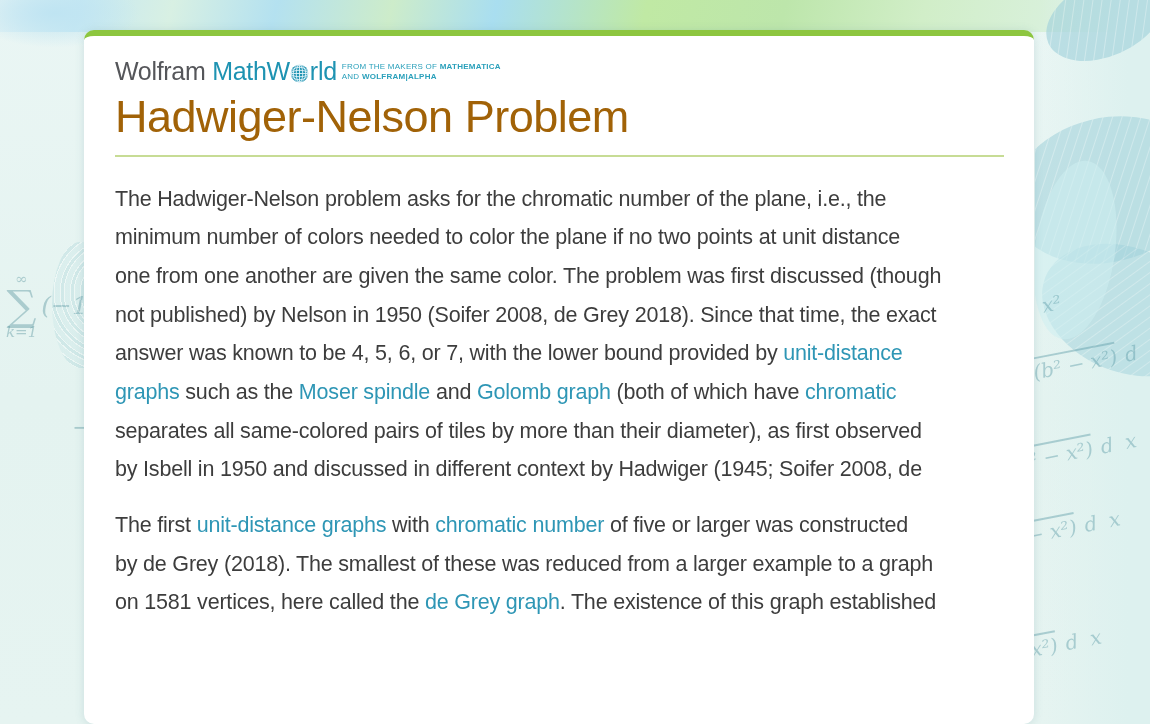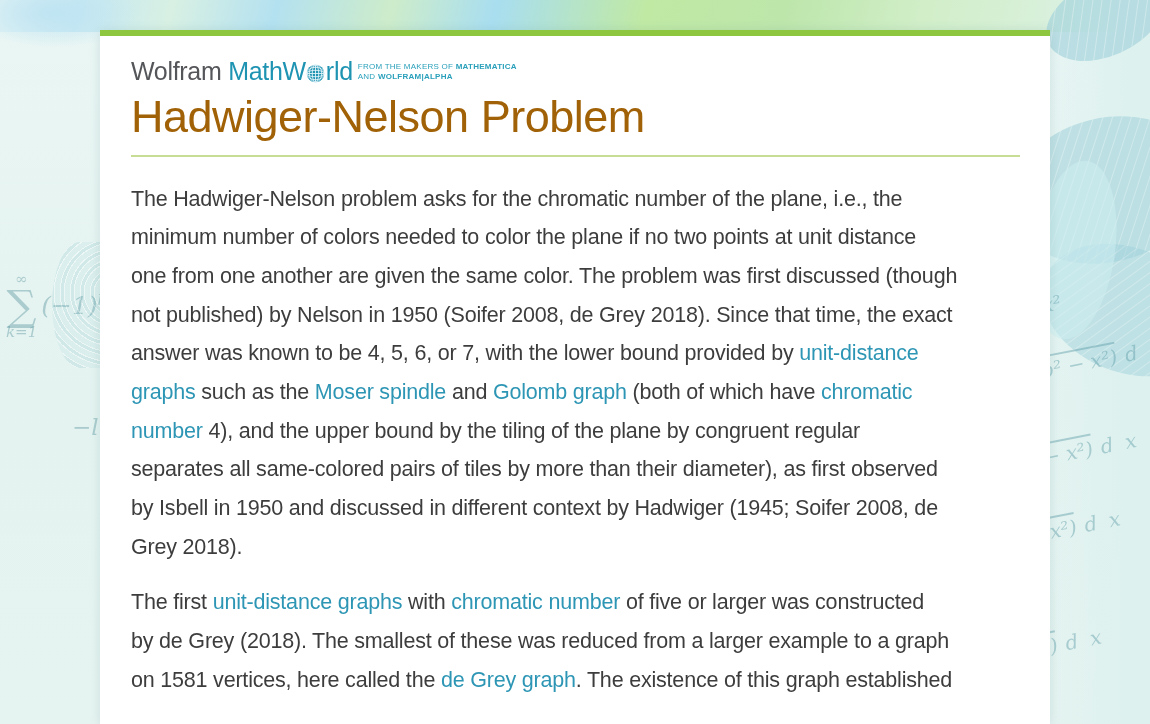--- a/index.html
+++ b/index.html
@@ -56,24 +56,24 @@
     position:absolute; color:rgba(95,158,168,0.45);
     font-size:20px; transform:rotate(-11deg); white-space:nowrap;
   }
   .bg-frac .num { border-top:2px double rgba(95,158,168,0.45); padding-top:1px; display:inline-block; }
   .bg-frac .dx { margin-left:8px; letter-spacing:3px; }
   .bg-x2 { position:absolute; color:rgba(95,158,168,0.45); font-size:20px; transform:rotate(-11deg); }
   .ribbons { position:absolute; right:0; top:0; width:115px; height:724px; }
 
   
   .card {
-    position:absolute; left:100px; top:30px; width:950px; height:694px;
+    position:absolute; left:84px; top:30px; width:950px; height:694px;
     background:#ffffff; border-top:6px solid #8dc63f;
     box-shadow:0 1px 10px rgba(90,140,150,0.20);
-    padding:0 30px 0 31px; z-index:2; overflow:hidden;
+    padding:0 30px 0 31px; z-index:2; overflow:hidden;border-radius:10px;
   }
   .logo-row { margin-top:21px; display:flex; align-items:flex-start; white-space:nowrap; cursor:pointer; }
   .logo-text { font-size:25px; line-height:28px; letter-spacing:-0.3px; }
   .logo-wolfram { color:#55565a; }
   .logo-mathworld { color:#1e93b2; }
   .globe { display:inline-block; vertical-align:-2.5px; margin:0 0.5px; }
   .tagline {
     margin-left:5px; margin-top:5px; font-size:8px; line-height:9.5px;
     color:#2aa0bb; letter-spacing:0.25px; white-space:nowrap;
   }
@@ -166,24 +166,22 @@
   <hr class="title-rule">
 
   <div class="article">
       <div class="paragraph">
         <div class="tline"><span>The Hadwiger-Nelson problem asks for the chromatic number of the plane, i.e., the</span></div>
         <div class="tline"><span>minimum number of colors needed to color the plane if no two points at unit distance</span></div>
         <div class="tline"><span>one from one another are given the same color. The problem was first discussed (though</span></div>
         <div class="tline"><span>not published) by Nelson in 1950 (Soifer 2008, de Grey 2018). Since that time, the exact</span></div>
         <div class="tline"><span>answer was known to be 4, 5, 6, or 7, with the lower bound provided by </span><a href="#" class="wlink">unit-distance</a></div>
         <div class="tline"><a href="#" class="wlink">graphs</a><span> such as the </span><a href="#" class="wlink">Moser spindle</a><span> and </span><a href="#" class="wlink">Golomb graph</a><span> (both of which have </span><a href="#" class="wlink">chromatic</a></div>
-        <div class="tline"><a href="#" class="wlink">number</a><span> 4), and the upper bound by the tiling of the plane by congruent regular</span></div>
         <div class="tline"><span>separates all same-colored pairs of tiles by more than their diameter), as first observed</span></div>
         <div class="tline"><span>by Isbell in 1950 and discussed in different context by Hadwiger (1945; Soifer 2008, de</span></div>
-        <div class="tline"><span>Grey 2018).</span></div>
       </div>
       <div class="paragraph">
         <div class="tline"><span>The first </span><a href="#" class="wlink">unit-distance graphs</a><span> with </span><a href="#" class="wlink">chromatic number</a><span> of five or larger was constructed</span></div>
         <div class="tline"><span>by de Grey (2018). The smallest of these was reduced from a larger example to a graph</span></div>
         <div class="tline"><span>on 1581 vertices, here called the </span><a href="#" class="wlink">de Grey graph</a><span>. The existence of this graph established</span></div>
       </div>
     </div>
 </div>
 
 </body></html>

